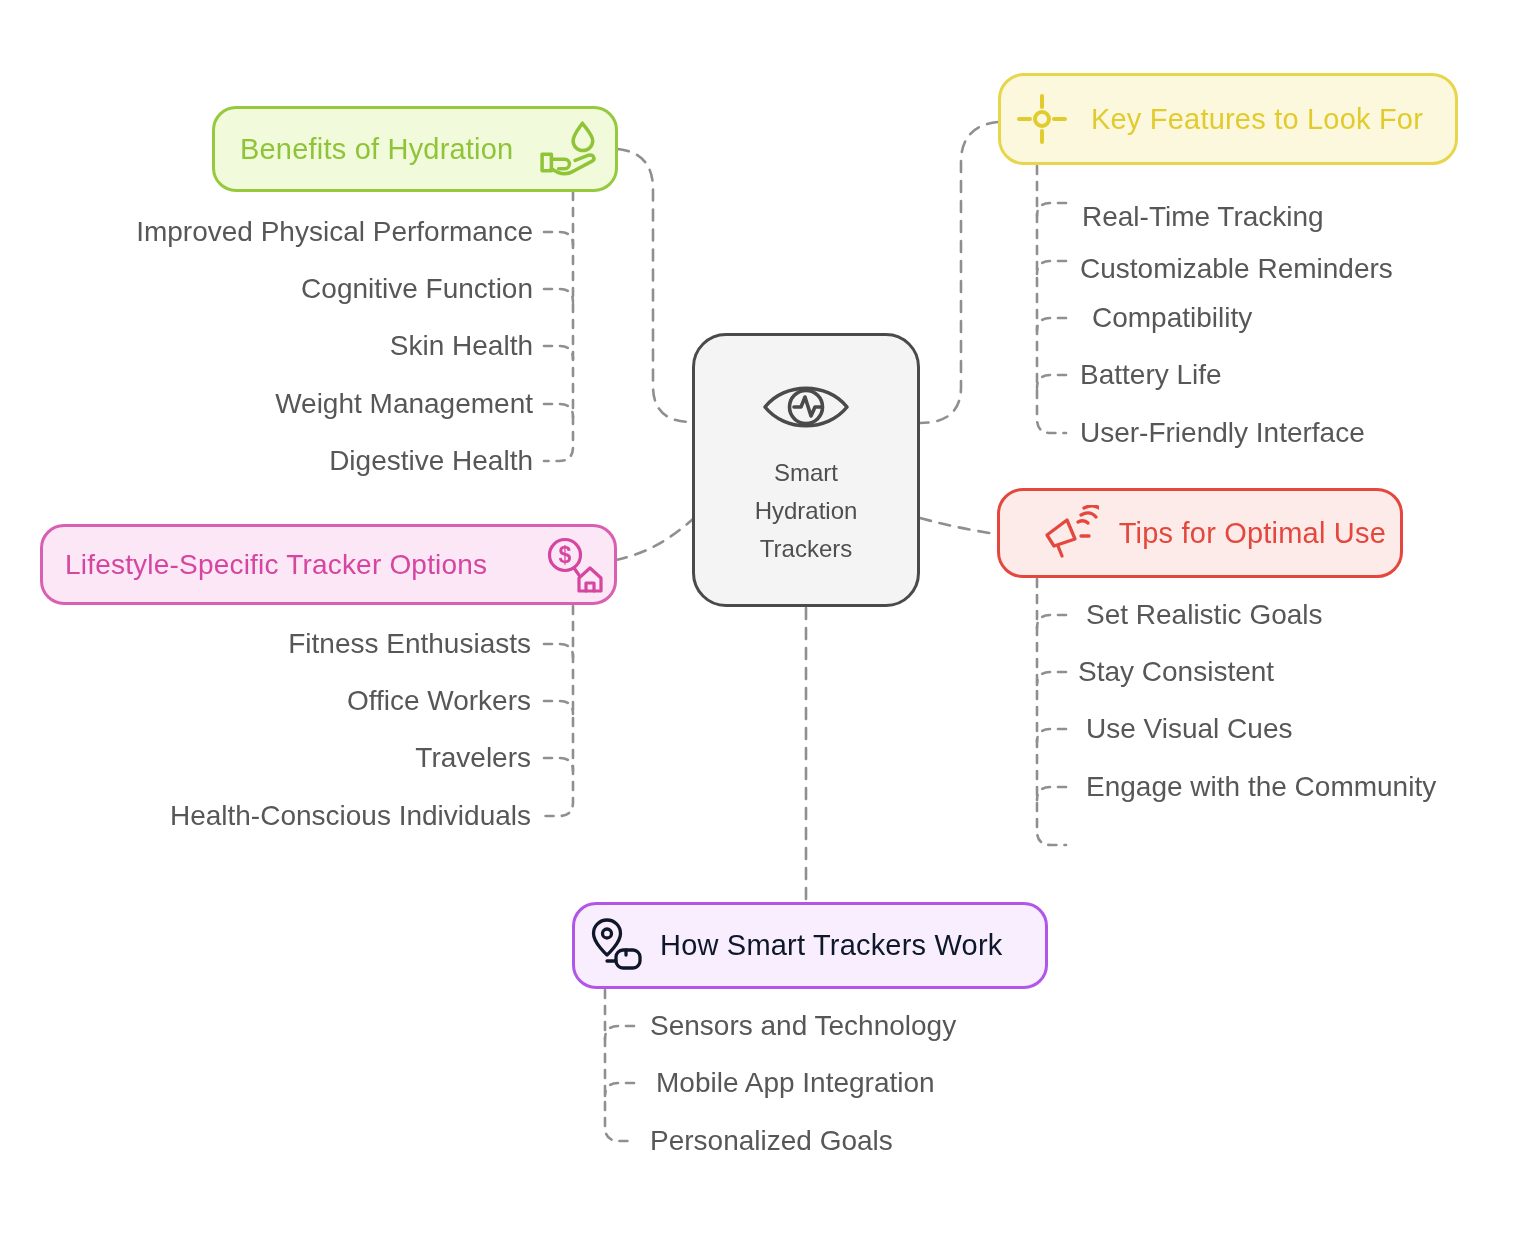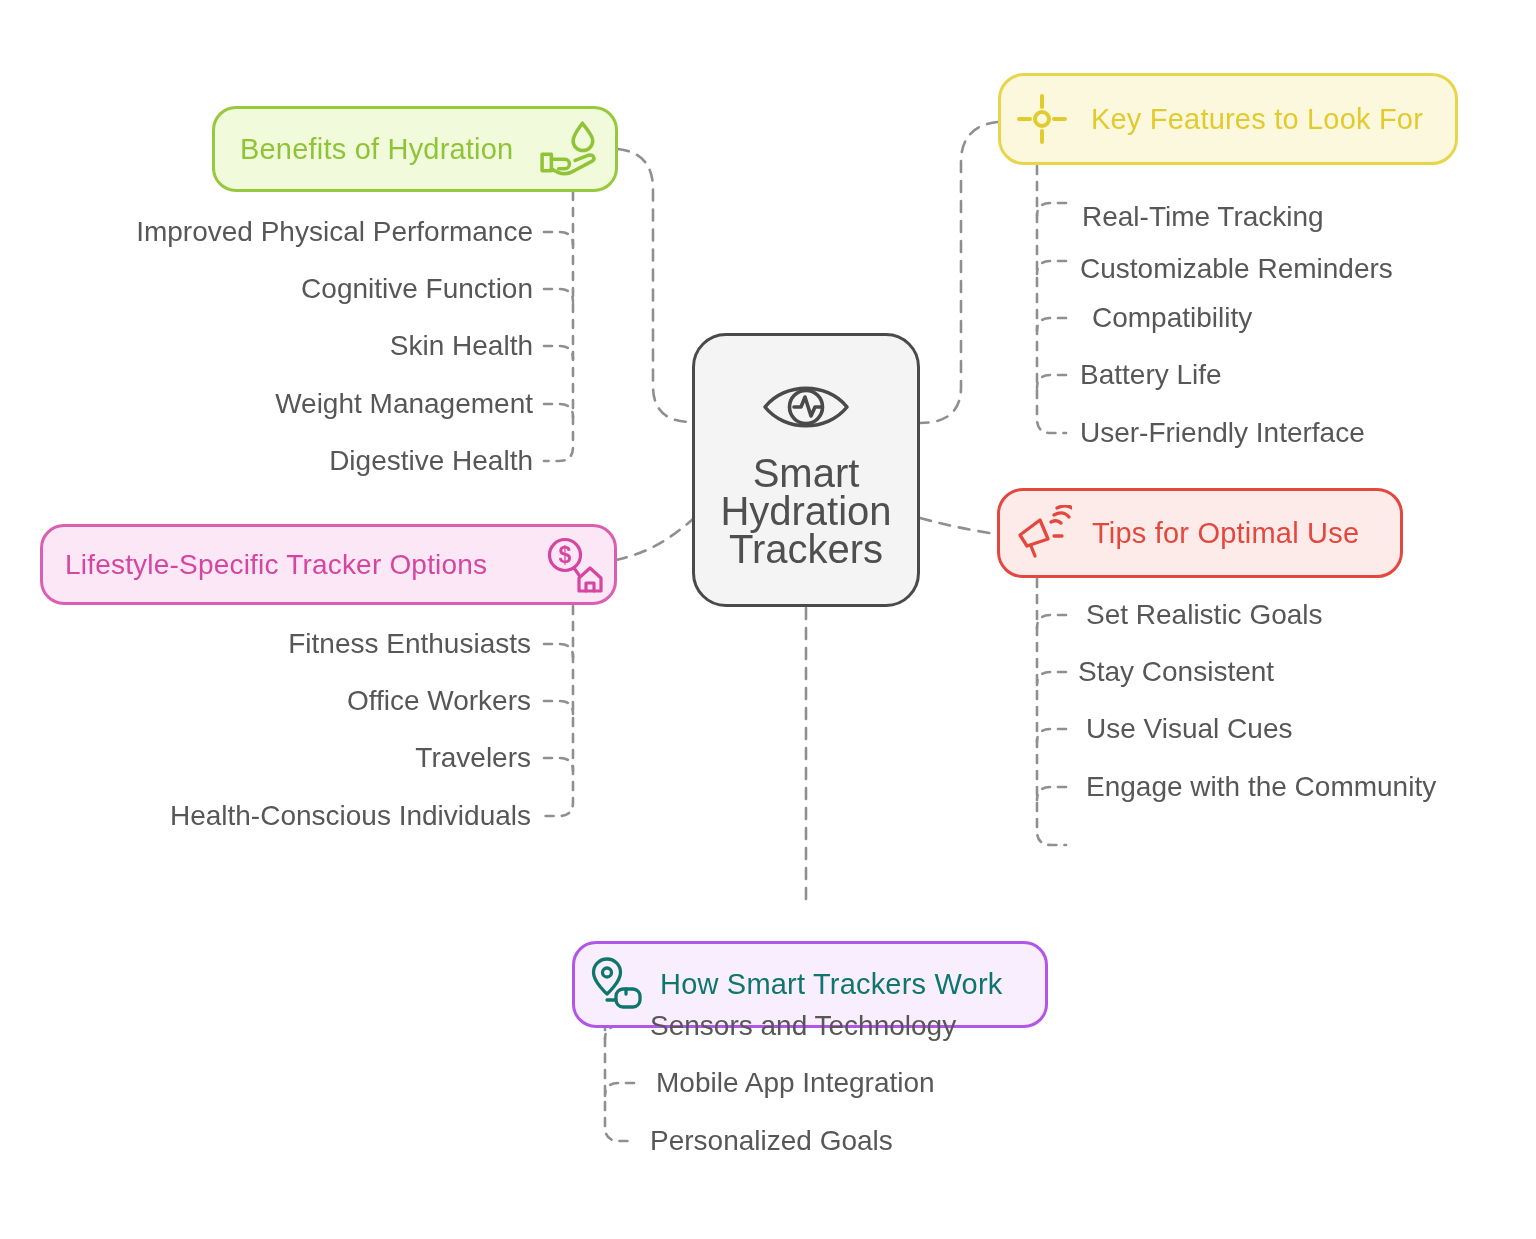--- a/index.html
+++ b/index.html
@@ -25,33 +25,33 @@
     padding:0 14px 0 25px;justify-content:space-between;gap:16px;}
   .yellow-box{left:998px;top:73px;width:460px;height:92px;border-radius:26px;
     background:#FCF8DD;border-color:#E7D64B;color:#E2CB2E;
     padding:0 18px 0 12px;gap:20px;}
   .pink-box  {left:40px;top:524px;width:577px;height:81px;border-radius:24px;
     background:#FBE7F5;border-color:#DB5FB0;color:#D6459F;
     padding:0 10px 0 22px;justify-content:space-between;}
   .pink-box .branch-label{font-size:28px;}
   .red-box   {left:997px;top:488px;width:406px;height:90px;border-radius:26px;
     background:#FCEBE8;border-color:#E4473D;color:#E4473D;
-    padding:0 14px 0 14px;gap:20px;}
+    padding:0 14px 0 14px;gap:20px;justify-content:flex-end;}
   .purple-box{left:572px;top:902px;width:476px;height:87px;border-radius:24px;
-    background:#F8EEFE;border-color:#B156E9;color:#0f766e;
-    padding:0 14px 0 13px;gap:10px;margin-top:39px;}
+    background:#F8EEFE;border-color:#B156E9;color:#0f172a;
+    padding:0 14px 0 13px;gap:10px;}
 
   .center-node{
     position:absolute;left:692px;top:333px;width:228px;height:274px;
     box-sizing:border-box;border:3.5px solid #4A4A4A;border-radius:34px;
     background:#F4F4F4;display:flex;flex-direction:column;align-items:center;
     padding-top:40px;
   }
   .center-title{
-    margin-top:16px;font-size:40px;line-height:38px;color:#4F4F4F;text-align:center;
+    margin-top:16px;font-size:24px;line-height:38px;color:#4F4F4F;text-align:center;
   }
 
   .item{
     position:absolute;font-size:28px;line-height:38px;color:#575757;white-space:nowrap;
   }
   .item.right-align{text-align:right;}
 </style>
 </head>
 <body>
 

